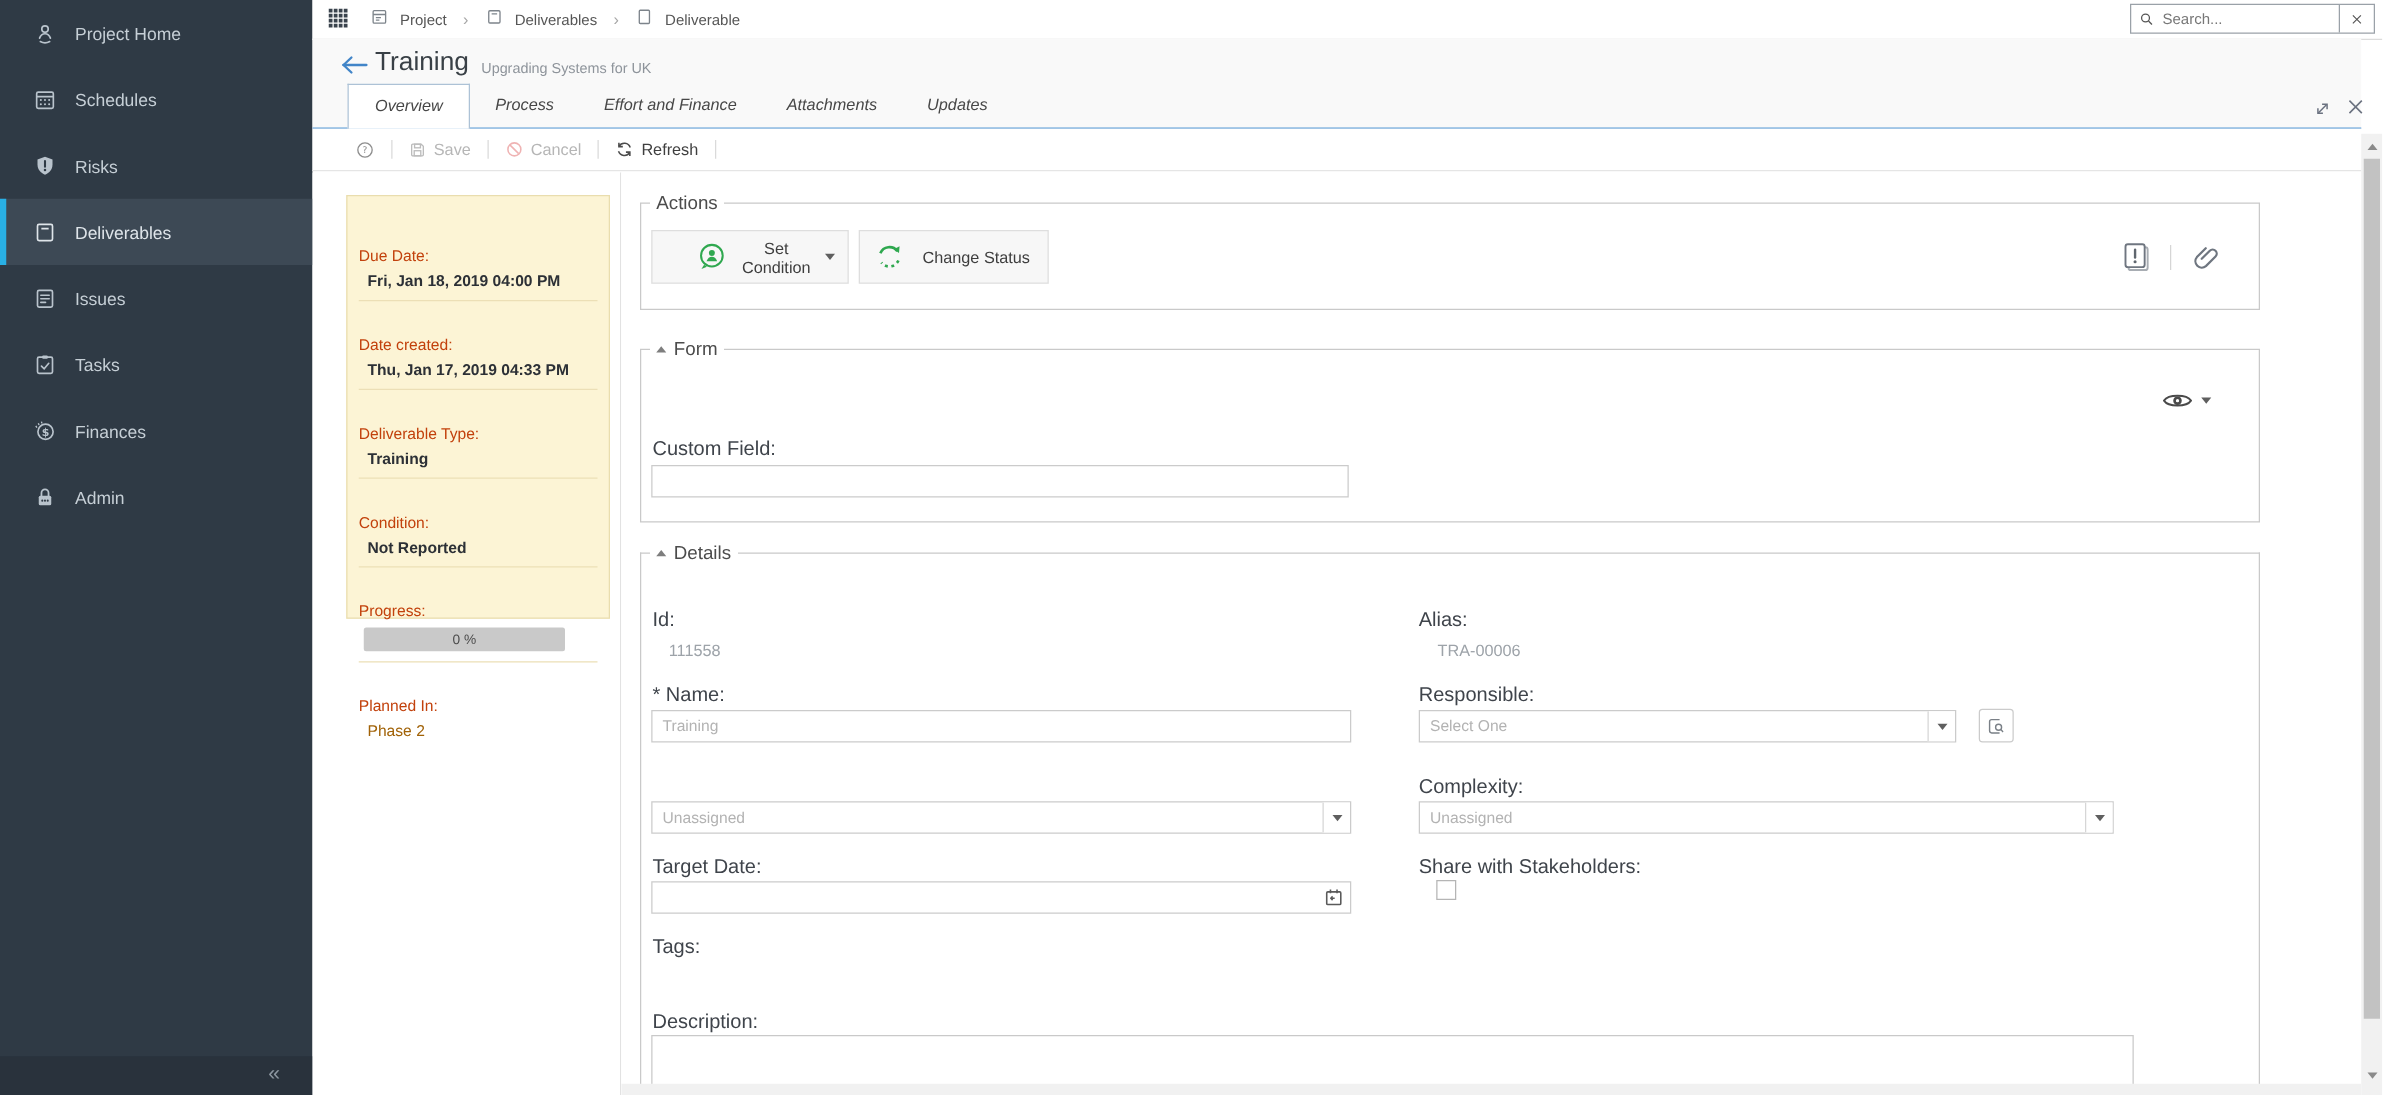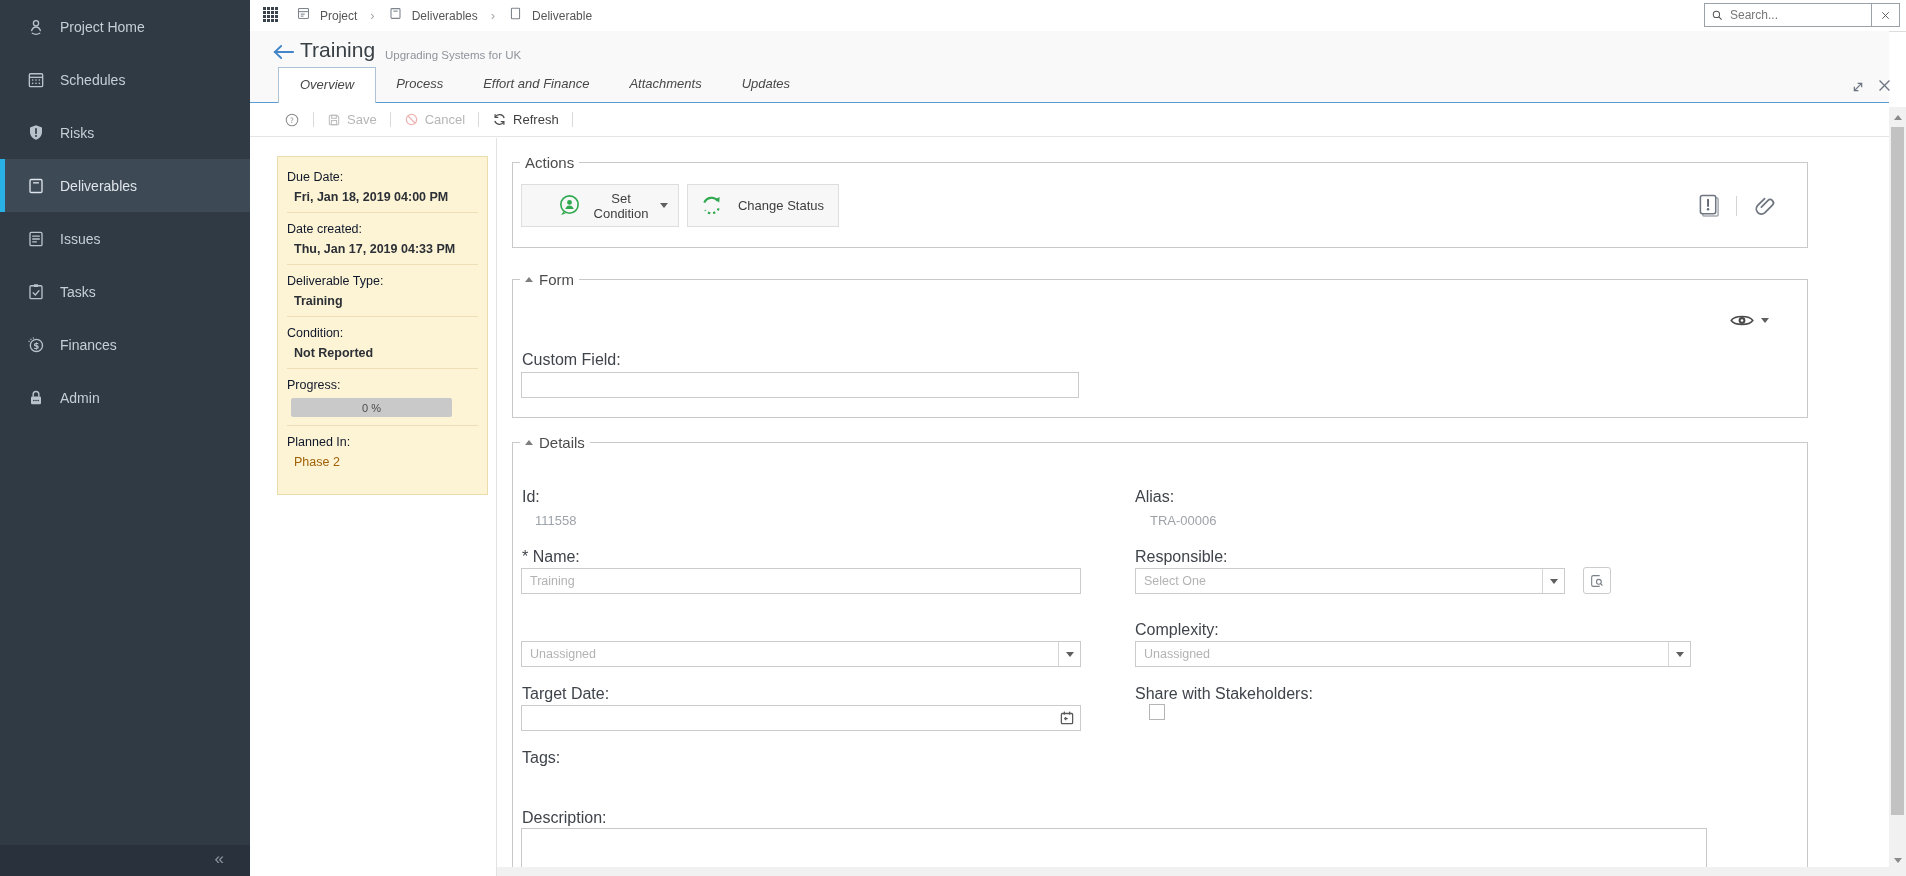--- a/index.html
+++ b/index.html
@@ -45,21 +45,21 @@
   #toolbar{left:250px;top:103px;width:1639px;height:34px;background:#fff;border-bottom:1px solid #e5e5e5;
            display:flex;align-items:center;padding-left:34px;box-sizing:border-box;gap:13px;}
   .tbtn{display:flex;align-items:center;gap:6px;font-size:13px;cursor:pointer;}
   .tbtn.disabled{color:#b6b6b6;cursor:default;}
   .tbtn.dark{color:#3f3f3f;}
   .vsep{width:1px;height:15px;background:#dadada;}
   
   #leftcol{left:250px;top:138px;width:246px;height:738px;background:#fff;border-right:1px solid #e2e2e2;}
   #ypanel{position:absolute;left:27px;top:18px;width:211px;height:339px;background:#fcf4d5;border:1px solid #e9ddae;
           box-sizing:border-box;padding:13px 9px 10px 9px;}
-  .yfield .ylabel{font-size:12.5px;color:#0f172a;margin-bottom:6px;}
+  .yfield .ylabel{font-size:12.5px;color:#c2410c;margin-bottom:6px;margin-top:28px;}
   .yfield .yvalue{font-size:12.5px;font-weight:bold;color:#2c3036;padding-left:7px;}
   .ydiv{border-top:1px solid #ecdfb6;margin:8px 0 9px 0;}
   #progress-track{margin:6px 0 0 4px;width:161px;height:19px;background:#c9c9c9;border-radius:2px;
                   display:flex;align-items:center;justify-content:center;position:relative;}
   #progress-text{font-size:11px;color:#4c4c4c;position:relative;z-index:2;}
   #planned-link{font-size:12.5px;color:#a16207;padding-left:7px;cursor:pointer;}
   
   #main{left:497px;top:138px;width:1392px;height:738px;background:#fff;overflow:hidden;}
   fieldset{position:absolute;border:1px solid #c9c9c9;margin:0;padding:0;background:#fff;box-sizing:border-box;}
   legend{margin-left:7px;padding:0 5px;font-size:15px;color:#4c4c4c;display:flex;align-items:center;gap:6px;}

